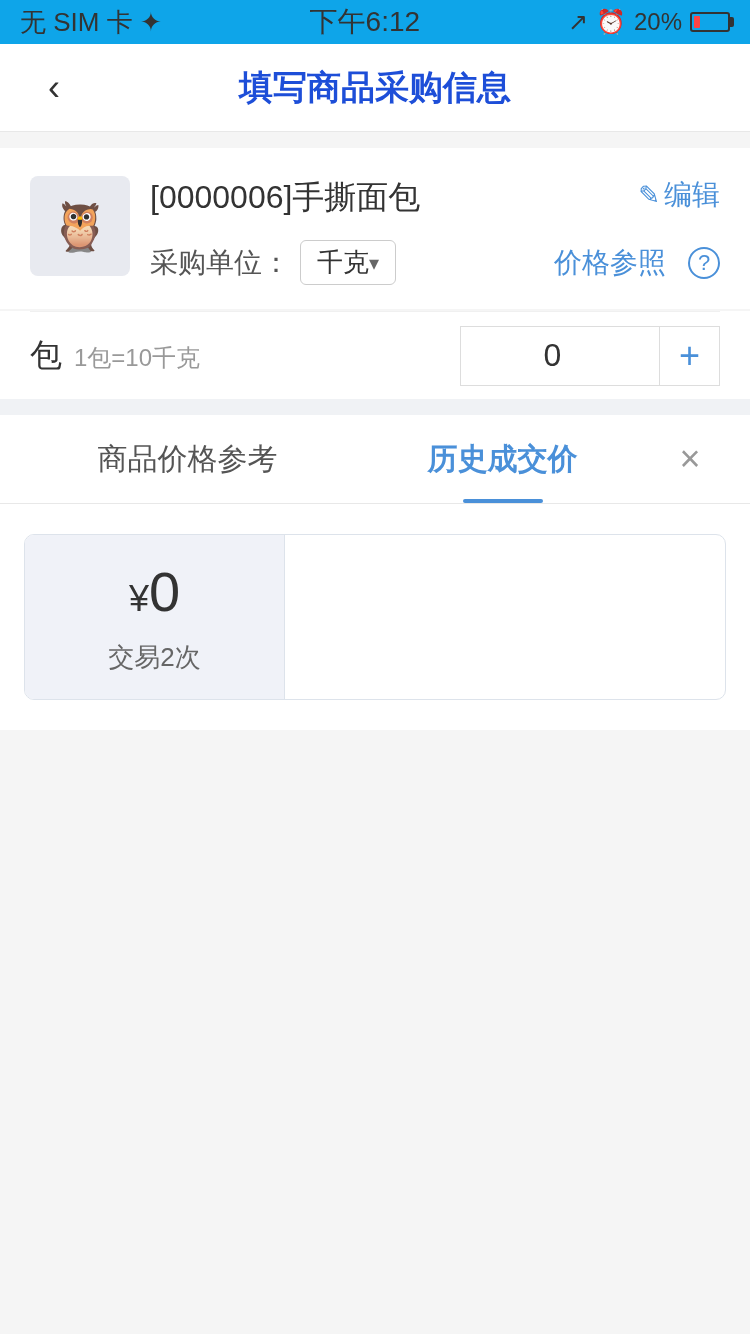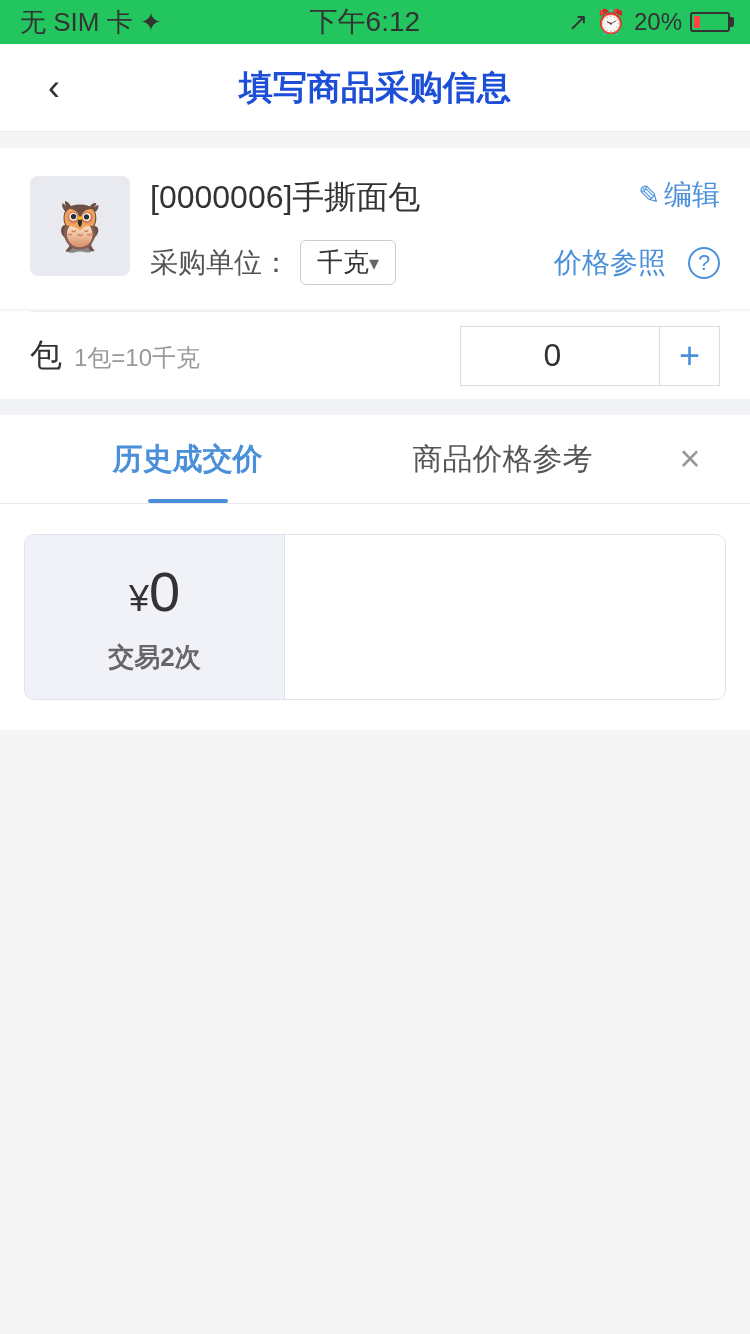--- a/index.html
+++ b/index.html
@@ -8,21 +8,21 @@
       width: 750px;
       min-height: 1334px;
       font-family: -apple-system, "PingFang SC", "Helvetica Neue", Arial, sans-serif;
       background: #f5f5f5;
       color: #333;
     }
 
     
     .status-bar {
       height: 44px;
-      background: #22c55e;
+      background: #0ea5e9;
       display: flex;
       align-items: center;
       justify-content: space-between;
       padding: 1px 20px;
       font-size: 28px;
     }
     .status-left {
       font-size: 26px;
       color: #333;
     }
@@ -333,21 +333,20 @@
       font-weight: 500;
       color: #333;
     }
     .history-price-symbol {
       font-size: 36px;
     }
     .history-count {
       font-size: 26px;
       color: #666;
       margin-top: 16px;
-      font-weight: bold;
     }
     .history-right {
       flex: 1;
       padding: 28px 30px;
       display: flex;
       flex-direction: column;
       justify-content: center;
       gap: 12px;
     }
     .history-detail-row {
@@ -430,26 +429,26 @@
       <input class="quantity-input" type="number" value="0" style="">
       <div class="quantity-plus">+</div>
     </div>
   </div>
 </div>
 
 <div class="section-divider"></div>
 
 <div class="tab-panel">
   <div class="tab-bar">
+    <div class="tab-item inactive">
+      <span>商品价格参考</span>
+    </div>
     <div class="tab-item active">
       <span>历史成交价</span>
       <div class="tab-underline"></div>
-    </div>
-    <div class="tab-item inactive">
-      <span>商品价格参考</span>
     </div>
     <div class="tab-close">×</div>
   </div>
 
   <div class="history-content">
     <div class="history-card">
       <div class="history-left">
         <div class="history-price">
           <span class="history-price-symbol">¥</span><span>0</span>
         </div>

